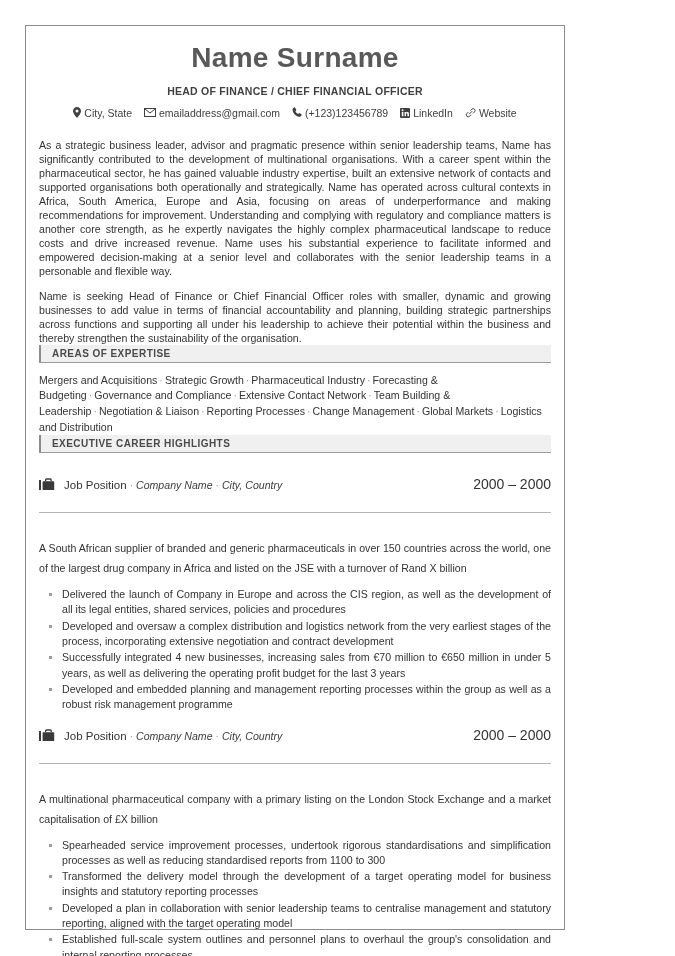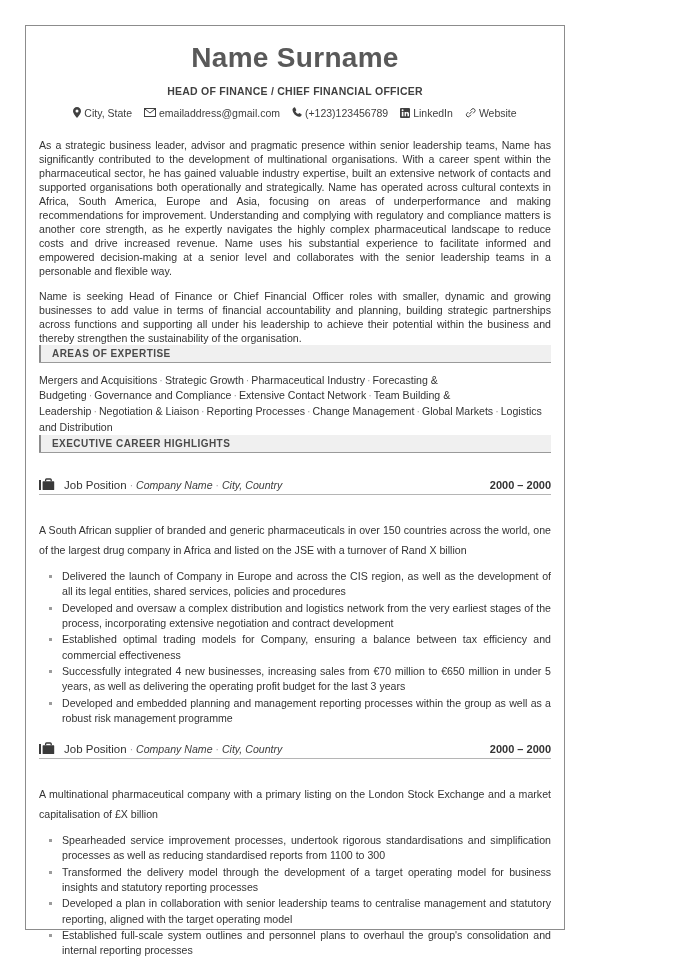--- a/index.html
+++ b/index.html
@@ -124,21 +124,21 @@
   .expertise .sep { color: #9a9a9a; padding: 0 2px; }
 
   
   .job { margin-top: 14px; }
   .job:first-child { margin-top: 13px; }
 
   .job-head {
     display: flex;
     align-items: baseline;
     border-bottom: 1px solid #b5b5b5;
-    padding-bottom: 3px;
+    padding-bottom: 20px;
   }
   .job-icon {
     display: inline-flex;
     align-items: center;
     margin-right: 9px;
     position: relative;
     top: 2px;
   }
   .job-icon svg { display: block; }
   .job-titleline {
@@ -147,25 +147,24 @@
     color: #333333;
   }
   .job-position { font-weight: normal; color: #333333; }
   .job-dot { color: #9a9a9a; padding: 0 3px; font-size: 10px; }
   .job-company, .job-location {
     font-style: italic;
     font-size: 10.6px;
     color: #3d3d3d;
   }
   .job-dates {
-    font-size: 11px;
+    font-size: 14px;
     color: #333333;
     white-space: nowrap;
     padding-left: 10px;
-    font-weight: bold;
   }
 
   .job-summary {
     margin-top: 25px;
     font-size: 10.6px;
     line-height: 20px;
     text-align: justify;
     color: #333333;
   }
 
@@ -278,21 +277,20 @@
                 <path d="M6.6 3.2 V1.9 a0.9 0.9 0 0 1 0.9-0.9 h3.8 a0.9 0.9 0 0 1 0.9 0.9 V3.2" fill="none" stroke="#3a3a3a" stroke-width="1.3"></path>
               </svg>
             </span>
             <div class="job-titleline"><span class="job-position">Job Position</span><span class="job-dot">·</span><span class="job-company">Company Name</span><span class="job-dot">·</span><span class="job-location">City, Country</span></div>
             <div class="job-dates">2000 – 2000</div>
           </div>
           <div class="job-summary">A South African supplier of branded and generic pharmaceuticals in over 150 countries across the world, one of the largest drug company in Africa and listed on the JSE with a turnover of Rand X billion</div>
           <ul class="bullets">
             <li><span class="bdot"></span><span>Delivered the launch of Company in Europe and across the CIS region, as well as the development of all its legal entities, shared services, policies and procedures</span></li>
             <li><span class="bdot"></span><span>Developed and oversaw a complex distribution and logistics network from the very earliest stages of the process, incorporating extensive negotiation and contract development</span></li>
-            <li><span class="bdot"></span><span>Established optimal trading models for Company, ensuring a balance between tax efficiency and commercial effectiveness</span></li>
             <li><span class="bdot"></span><span>Successfully integrated 4 new businesses, increasing sales from €70 million to €650 million in under 5 years, as well as delivering the operating profit budget for the last 3 years</span></li>
             <li><span class="bdot"></span><span>Developed and embedded planning and management reporting processes within the group as well as a robust risk management programme</span></li>
           </ul>
         </div>
         <div class="job">
           <div class="job-head">
             <span class="job-icon">
               <svg width="16" height="13" viewBox="0 0 16 13">
                 <rect x="0" y="2" width="2" height="10" fill="#3a3a3a"></rect>
                 <rect x="3.6" y="3.3" width="11.6" height="8.7" rx="0.6" fill="#3a3a3a"></rect>

